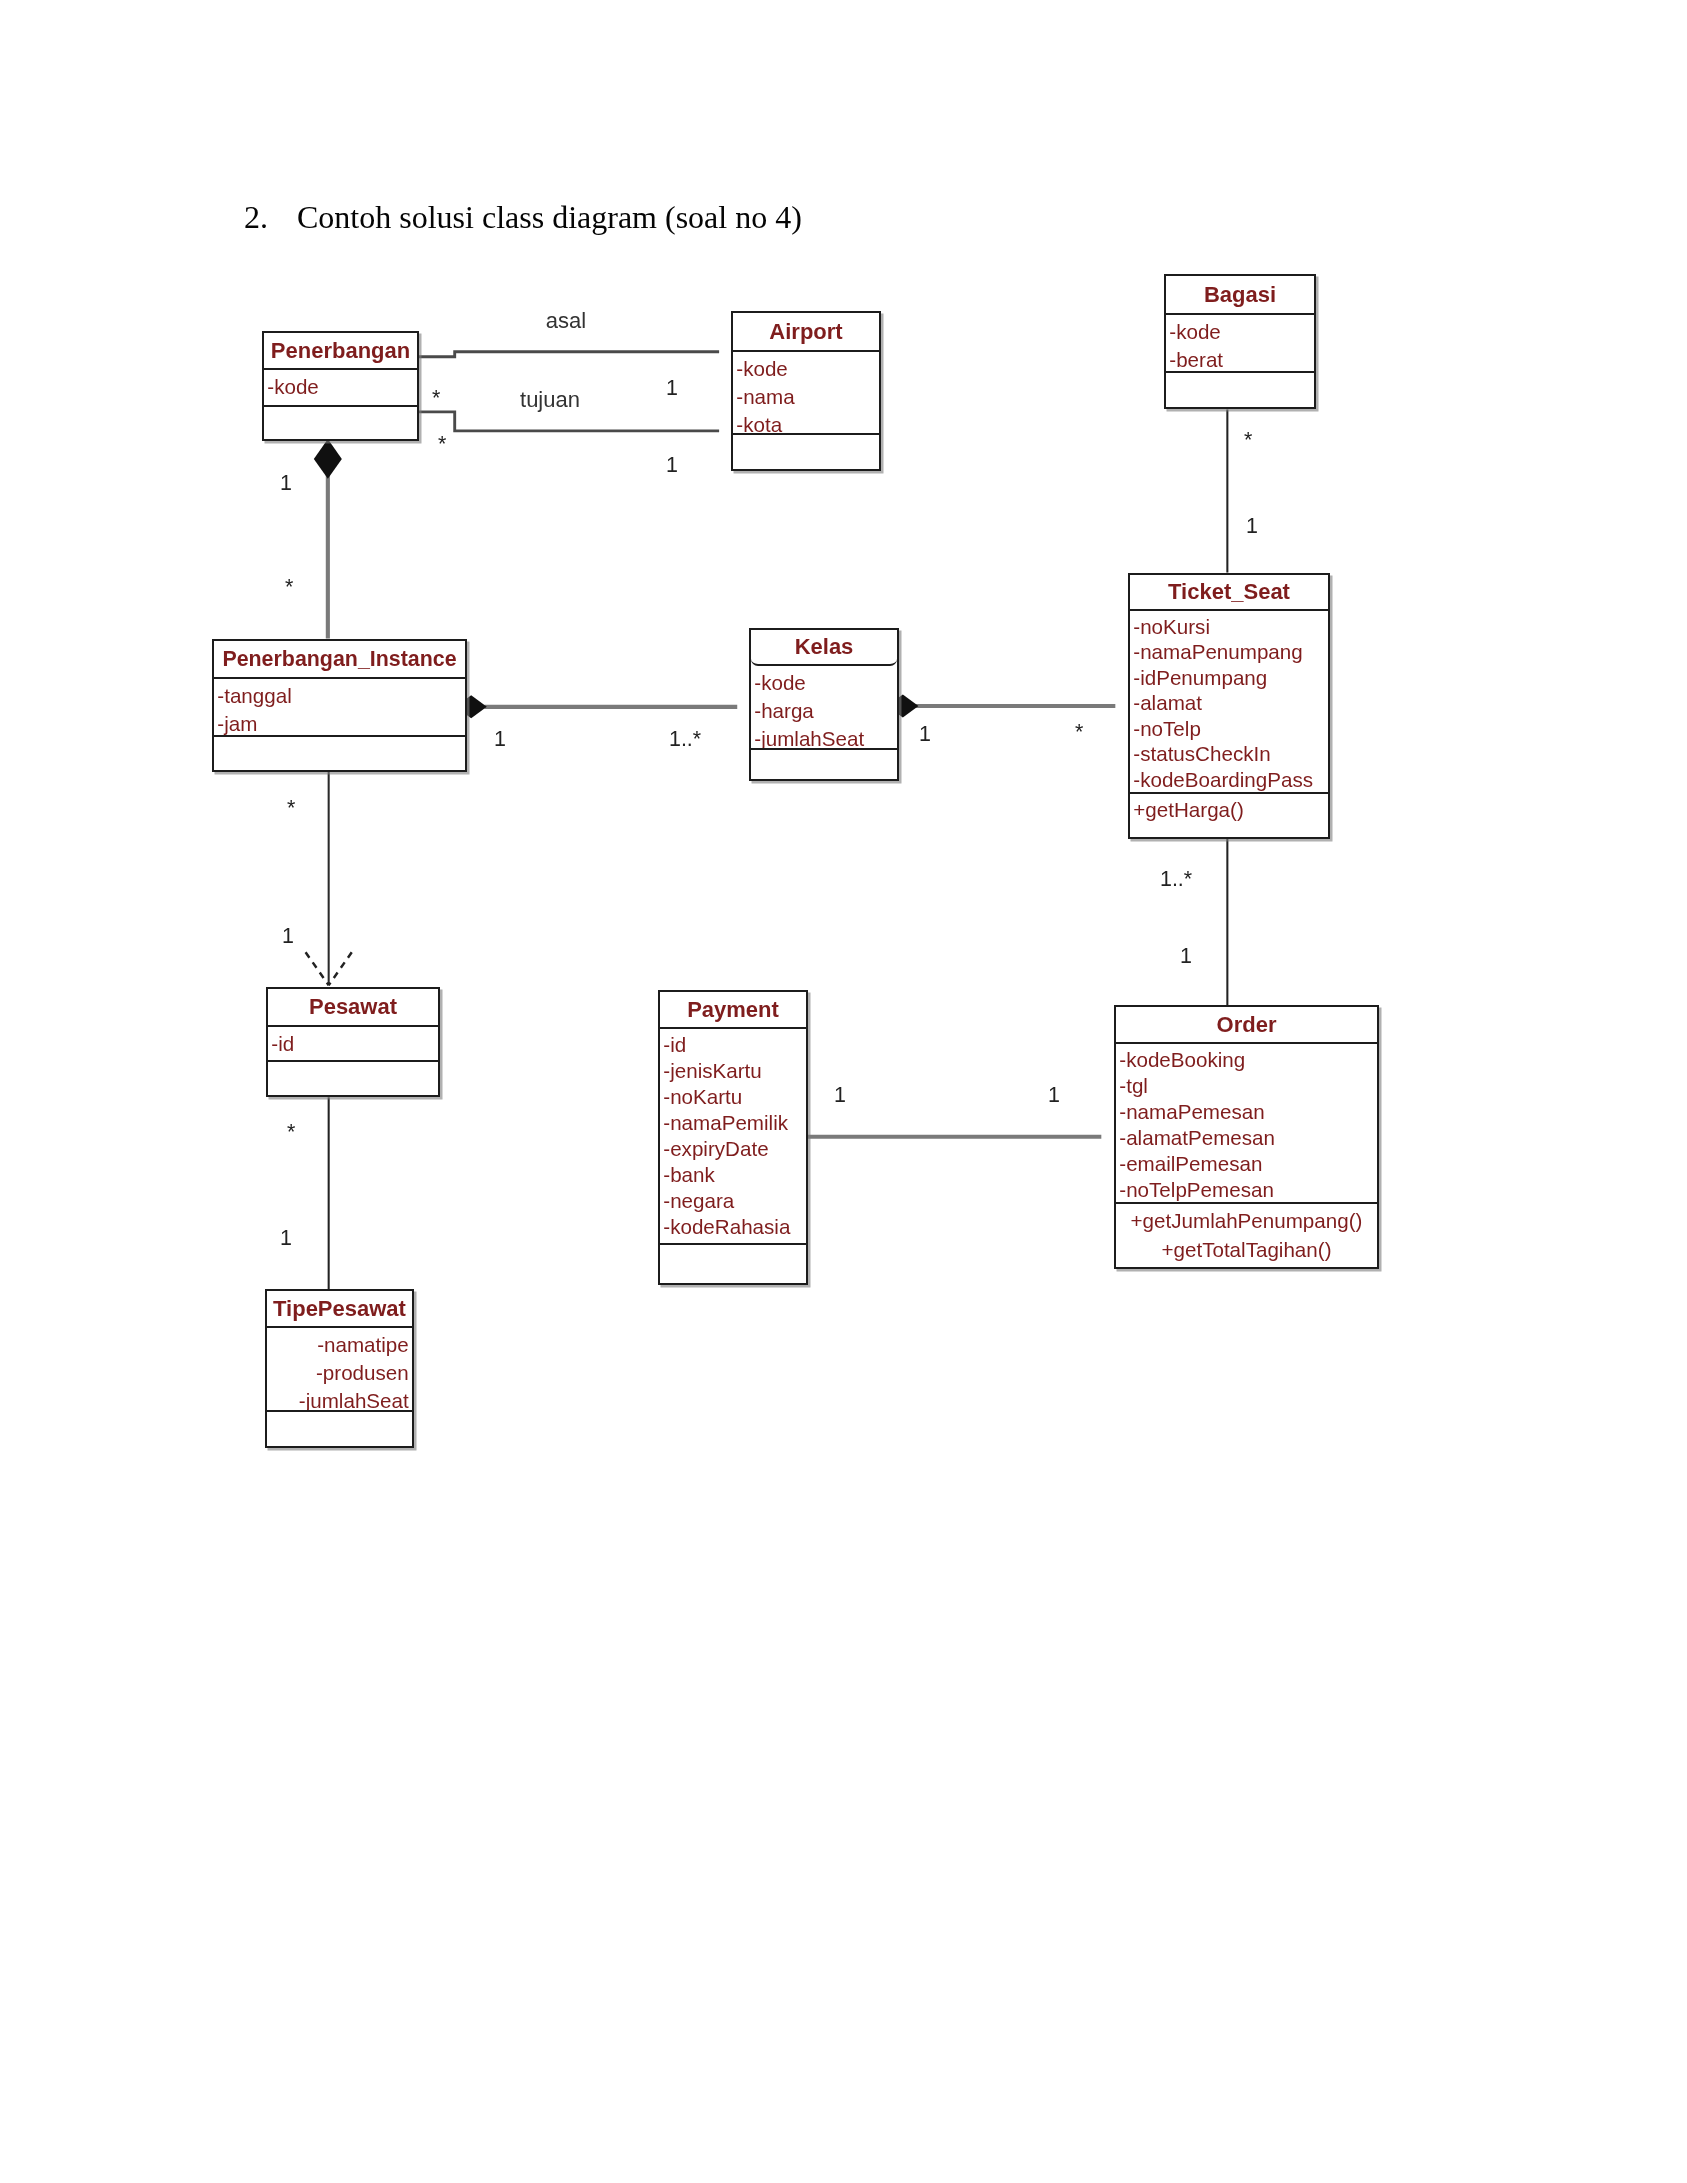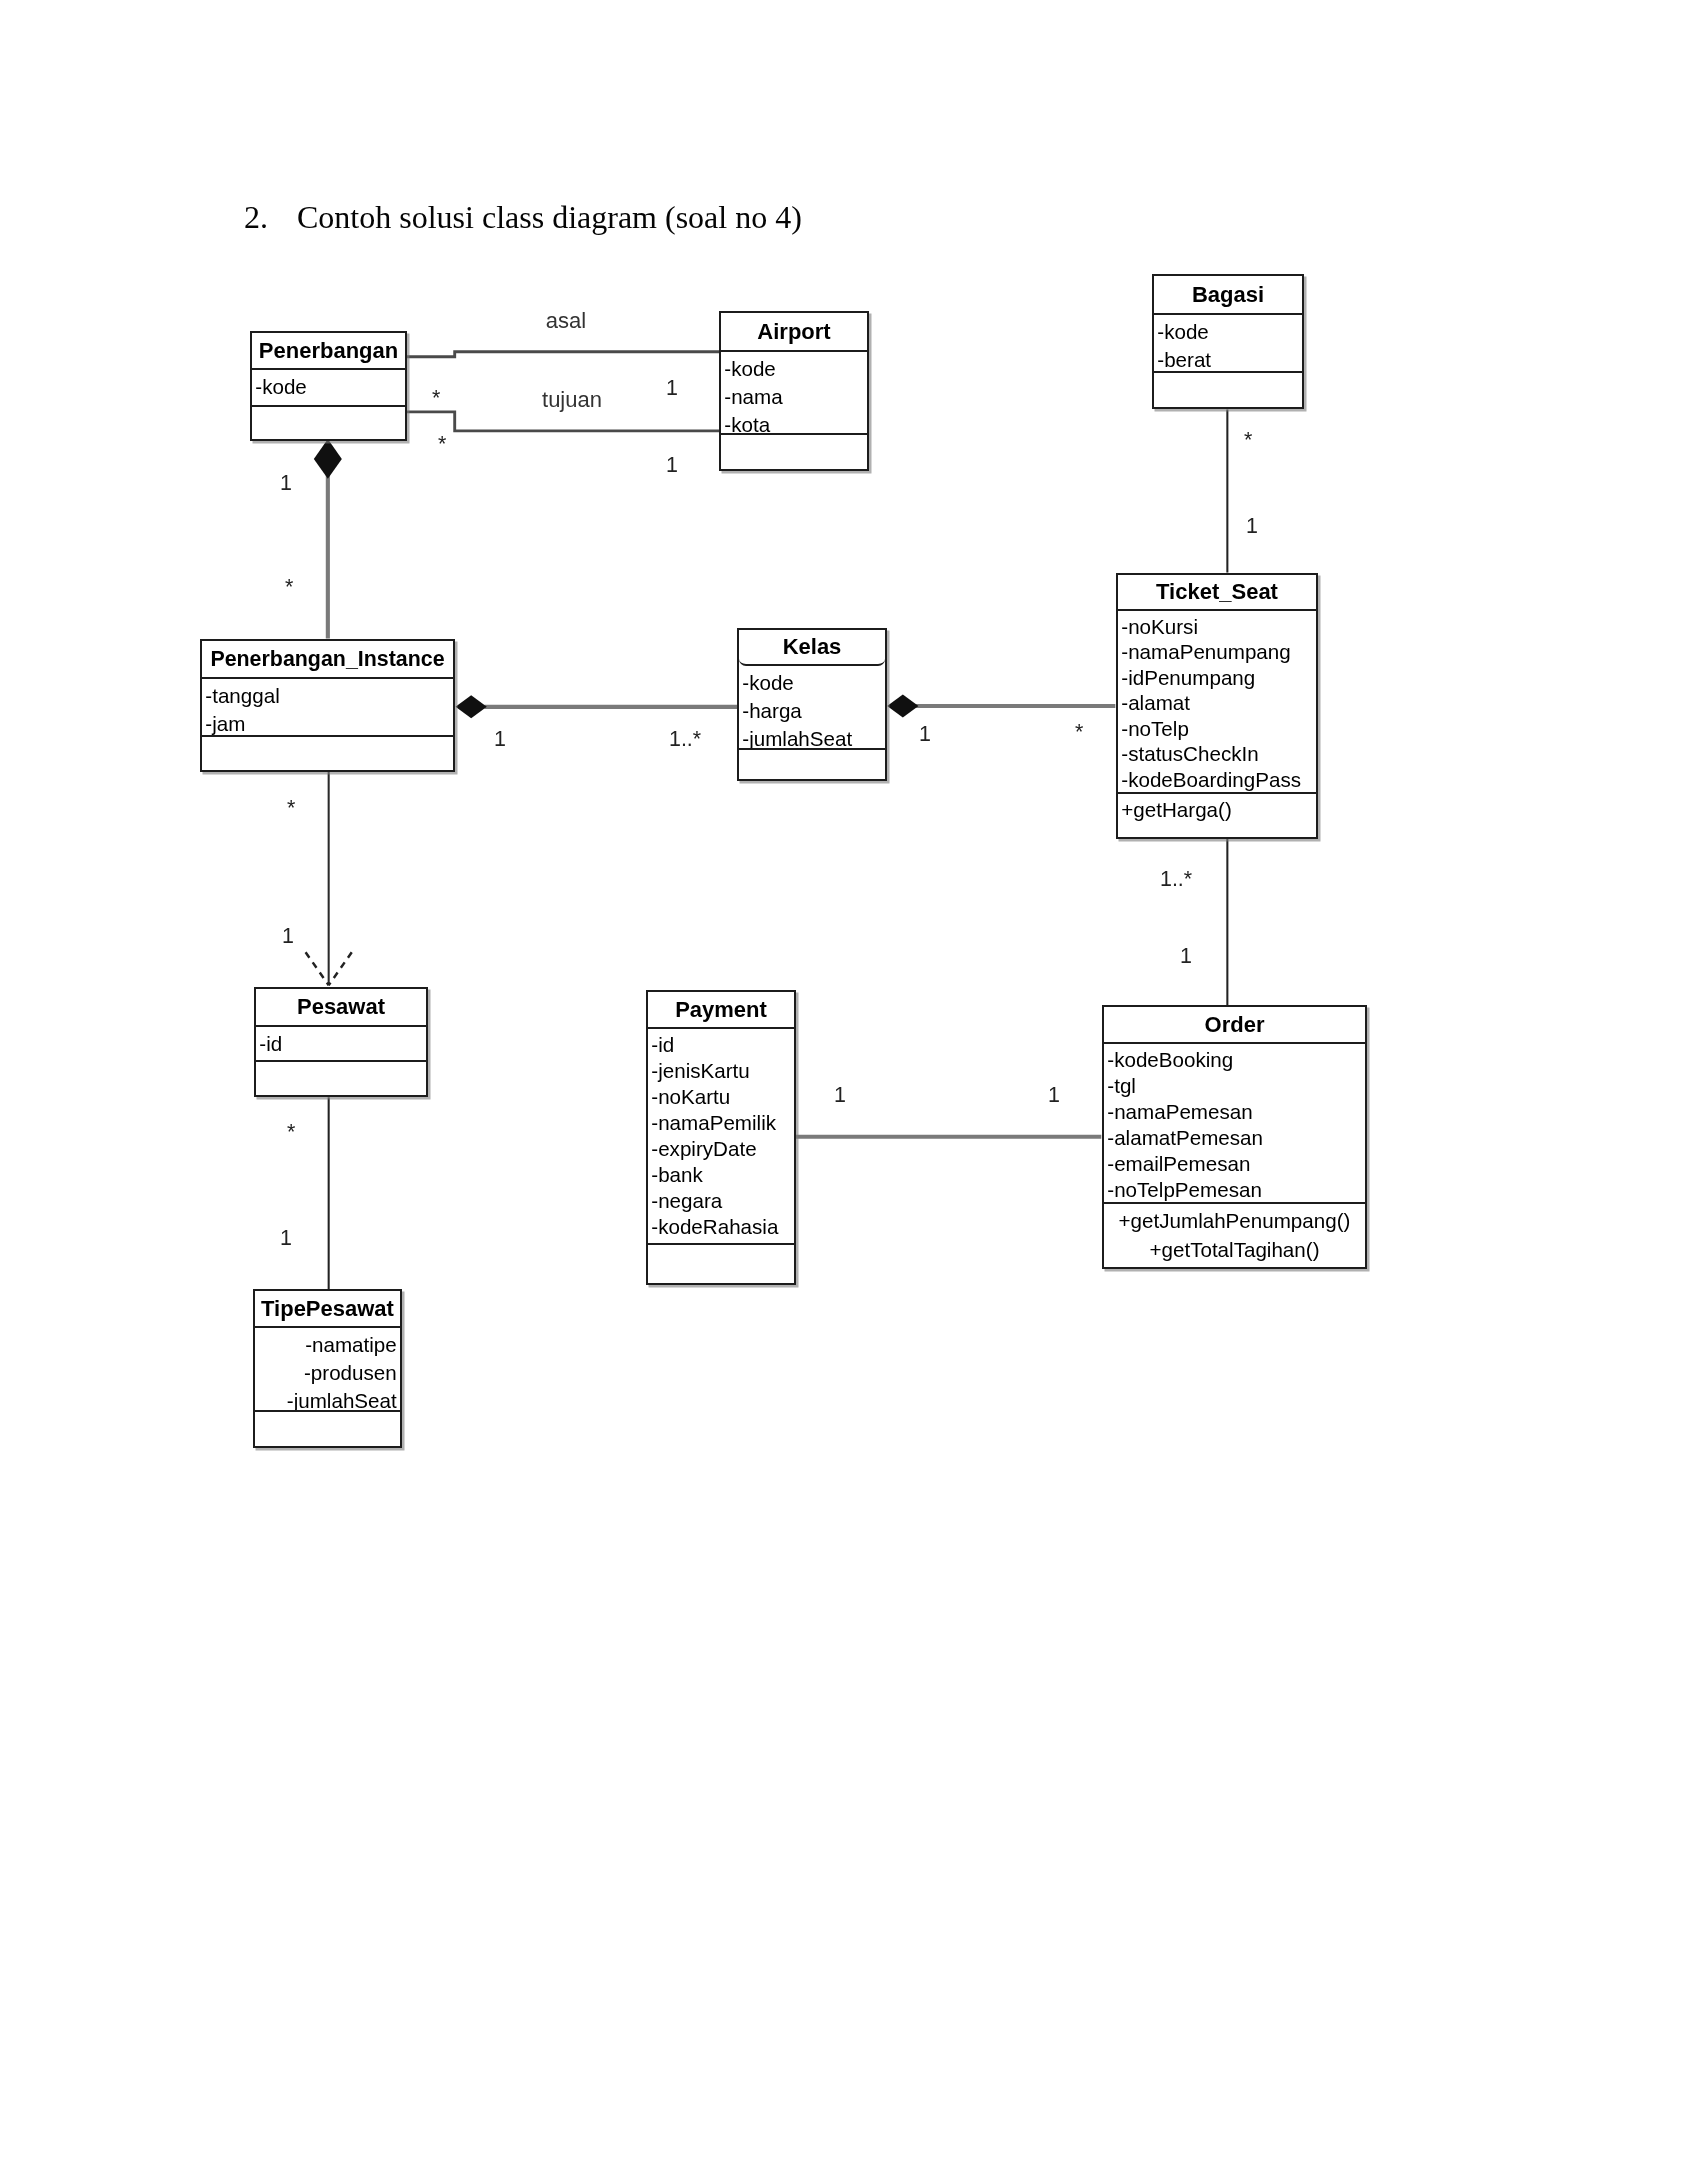--- a/index.html
+++ b/index.html
@@ -17,21 +17,22 @@
     display:flex;
   }
   #title .num{width:53px;}
   #lines{position:absolute;left:0;top:0;}
   .uml-class{
     position:absolute;
     background:#ffffff;
     border:2.5px solid #1c1c1c;
     box-shadow:2.5px 2.5px 0 rgba(125,125,125,0.6);
     box-sizing:border-box;
-    color:#000000;
+    color:#7f1d1d;
+    margin-left:12px;
   }
   .uml-header{
     border-bottom:2.5px solid #1c1c1c;
     font-weight:bold;font-size:22px;
     display:flex;align-items:center;justify-content:center;
     box-sizing:border-box;
   }
   .uml-attrs{
     border-bottom:2.5px solid #1c1c1c;
     box-sizing:border-box;
@@ -87,21 +88,21 @@
     <polyline points="427,1156 399,1196" fill="none" stroke="#222222" stroke-width="3" stroke-dasharray="8,7"></polyline>
 
     <line x1="399" y1="1332" x2="399" y2="1565" stroke="#222222" stroke-width="2.5"></line>
 
     <line x1="1490" y1="1018" x2="1490" y2="1220" stroke="#222222" stroke-width="2.5"></line>
 
     <line x1="966" y1="1380" x2="1337" y2="1380" stroke="#7a7a7a" stroke-width="5"></line>
   </svg>
 
   <span class="assoc-label" style="left:550px;top:308px;margin-left:16px;">asal</span>
-  <span class="assoc-label" style="left:572px;top:387px;">tujuan</span>
+  <span class="assoc-label" style="left:550px;top:387px;">tujuan</span>
 
   <span class="mult" style="left:432px;top:386px;">*</span>
   <span class="mult" style="left:666px;top:376px;">1</span>
   <span class="mult" style="left:438px;top:432px;">*</span>
   <span class="mult" style="left:666px;top:453px;">1</span>
 
   <span class="mult" style="left:280px;top:471px;">1</span>
   <span class="mult" style="left:285px;top:575px;">*</span>
 
   <span class="mult" style="left:494px;top:727px;">1</span>

